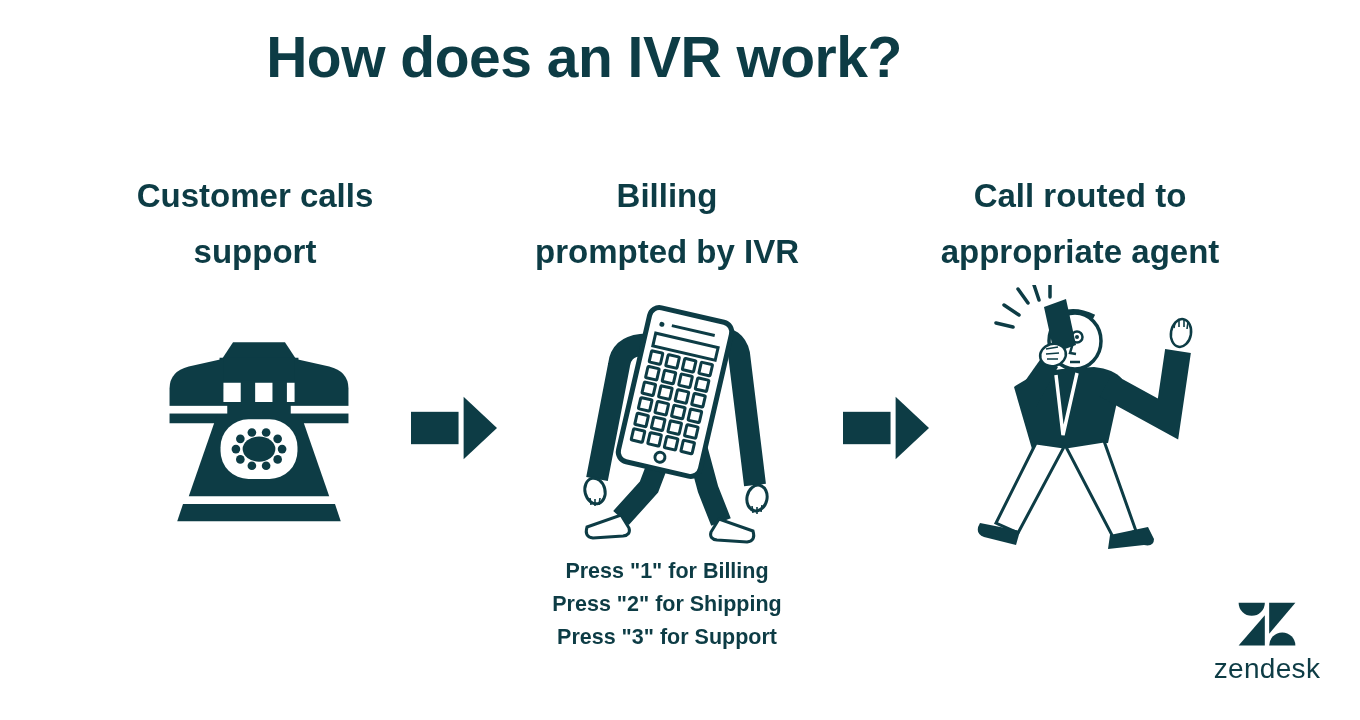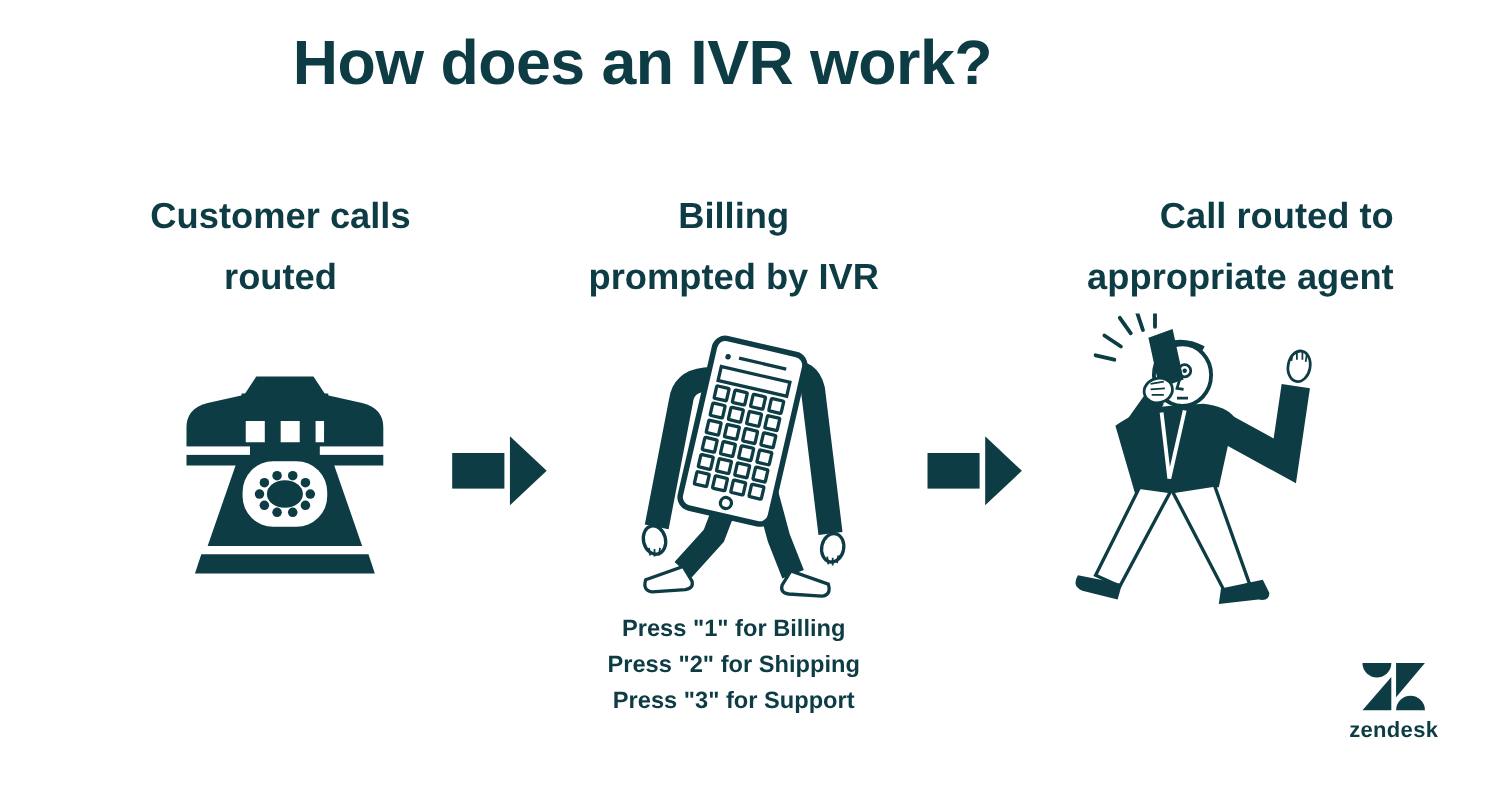--- a/index.html
+++ b/index.html
@@ -4,38 +4,38 @@
 <style>
   :root { --ink:#0d3c45; --bg:#ffffff; }
   * { margin:0; padding:0; box-sizing:border-box; }
   html,body { width:1360px; height:720px; background:var(--bg); overflow:hidden; }
   body { font-family:"Liberation Sans", sans-serif; color:var(--ink); position:relative; }
   .abs { position:absolute; }
   .title { top:24px; left:0; width:1168px; text-align:center; font-size:57px; font-weight:700; letter-spacing:-0.5px; }
   .step-heading { top:168px; text-align:center; font-size:33px; font-weight:700; line-height:56px; white-space:pre-line; }
   #heading-1 { left:70px;  width:370px; }
   #heading-2 { left:488px; width:358px; }
-  #heading-3 { left:893px; width:374px;text-align:right; }
+  #heading-3 { left:893px; width:374px; }
   #illus-1 { left:158px; top:330px; width:202px; height:194px; }
   #illus-2 { left:557px; top:287px; width:245px; height:264px; }
   #illus-3 { left:956px; top:285px; width:252px; height:272px; }
   #arrow-1 { left:411px; top:395px; width:87px; height:66px; }
   #arrow-2 { left:843px; top:395px; width:87px; height:66px; }
   .ivr-menu { left:488px; top:555px; width:358px; text-align:center; font-size:21.5px; font-weight:700; line-height:33px; }
   #zendesk-mark { left:1236px; top:595px; width:62px; height:58px; }
-  .wordmark { left:1200px; top:653px; width:134px; text-align:center; font-size:20px; font-weight:700; letter-spacing:0.3px; }
+  .wordmark { left:1200px; top:653px; width:134px; text-align:center; font-size:28px; font-weight:400; letter-spacing:0.3px; }
   svg { display:block; }
 </style>
 </head>
 <body>
 
 <div class="abs title">How does an IVR work?</div>
 
 <div class="abs step-heading" id="heading-1">Customer calls
-routed</div>
+support</div>
 <div class="abs step-heading" id="heading-2">Billing
 prompted by IVR</div>
 <div class="abs step-heading" id="heading-3">Call routed to
 appropriate agent</div>
 
 <svg class="abs" id="illus-1" viewBox="0 0 210 200" aria-hidden="true">
   <g fill="var(--ink)">
     <path d="M78,12 L132,12 L144,30 L66,30 Z"></path>
     <rect x="64" y="28" width="82" height="26"></rect>
     <path d="M12,96 L12,60 Q12,42 32,37 L68,29 L68,96 Z"></path>

